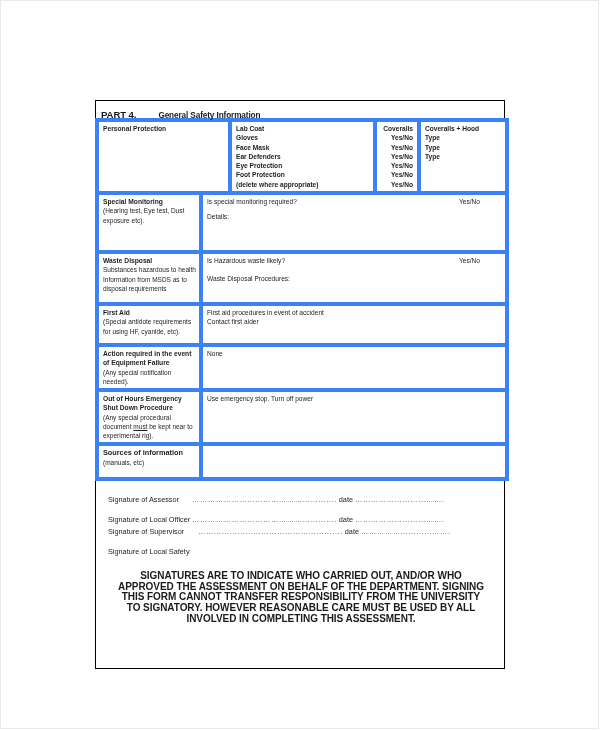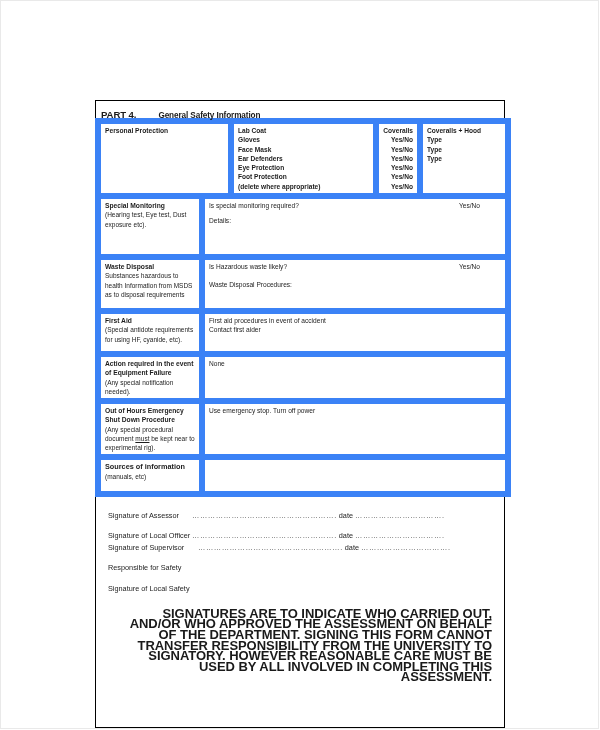--- a/index.html
+++ b/index.html
@@ -32,21 +32,21 @@
     top: 100px;
     width: 410px;
   }
 
   table.form {
     width: 100%;
     border-collapse: collapse;
     table-layout: fixed;
   }
   table.form td {
-    border: 6px solid #3b82f6;
+    border: 4px solid #3b82f6;
     vertical-align: top;
     padding: 2px 3px 2px 4px;
     font-size: 6.6px;
     line-height: 9.3px;
     color: #1d1d1d;
   }
 
   
   .part-banner {
     border: 1px solid #000;
@@ -83,43 +83,43 @@
 
   .spacer-6 { height: 6px; }
   .spacer-9 { height: 9px; }
 
   u.must { text-decoration: underline; }
 
   
   .sig-box {
     border: 1px solid #000;
     border-top: none;
-    padding: 14px 4px 10px 12px;
+    padding: 14px 12px 10px 12px;
   }
   .sig-line {
     font-size: 7.3px;
     line-height: 10.5px;
     color: #1d1d1d;
     margin-bottom: 9px;
     white-space: nowrap;
   }
   .sig-line .dots {
     letter-spacing: 0.6px;
     color: #3a3a3a;
   }
   .sig-label { display: inline-block; }
 
   .declaration {
     margin-top: 14px;
     margin-left: 10px;
     margin-right: 8px;
-    font-size: 13px;
+    font-size: 10px;
     font-weight: bold;
     line-height: 10.6px;
-    text-align: right;
+    text-align: center;
     letter-spacing: -0.05px;
   }
   .decl-tail { height: 34px; }
 </style>
 </head>
 <body>
 
 <div id="page-frame"></div>
 
 <div id="doc">
@@ -255,21 +255,20 @@
       <span class="sig-label" style="width:84px;">Signature of Local Officer</span><span class="dots">……………………………………………….</span>
       <span>date</span>
       <span class="dots">…………………………….</span>
     </div>
 
     <div class="sig-line">
       <span class="sig-label" style="width:90px;">Signature of Supervisor</span><span class="dots">……………………………………………….</span>
       <span>date</span>
       <span class="dots">…………………………….</span>
     </div>
-    <div class="sig-line" style="margin-bottom:11px;">Responsible for Safety</div>
 
     <div class="sig-line" style="margin-bottom:2px;">Signature of Local Safety</div>
 
     <div class="declaration">SIGNATURES ARE TO INDICATE WHO CARRIED OUT, AND/OR WHO APPROVED THE ASSESSMENT ON BEHALF OF THE DEPARTMENT.  SIGNING THIS FORM CANNOT TRANSFER RESPONSIBILITY FROM THE UNIVERSITY TO SIGNATORY.  HOWEVER REASONABLE CARE MUST BE USED BY ALL INVOLVED IN COMPLETING THIS ASSESSMENT.</div>
     <div class="decl-tail"></div>
   </div>
 
 </div>
 
 </body></html>

